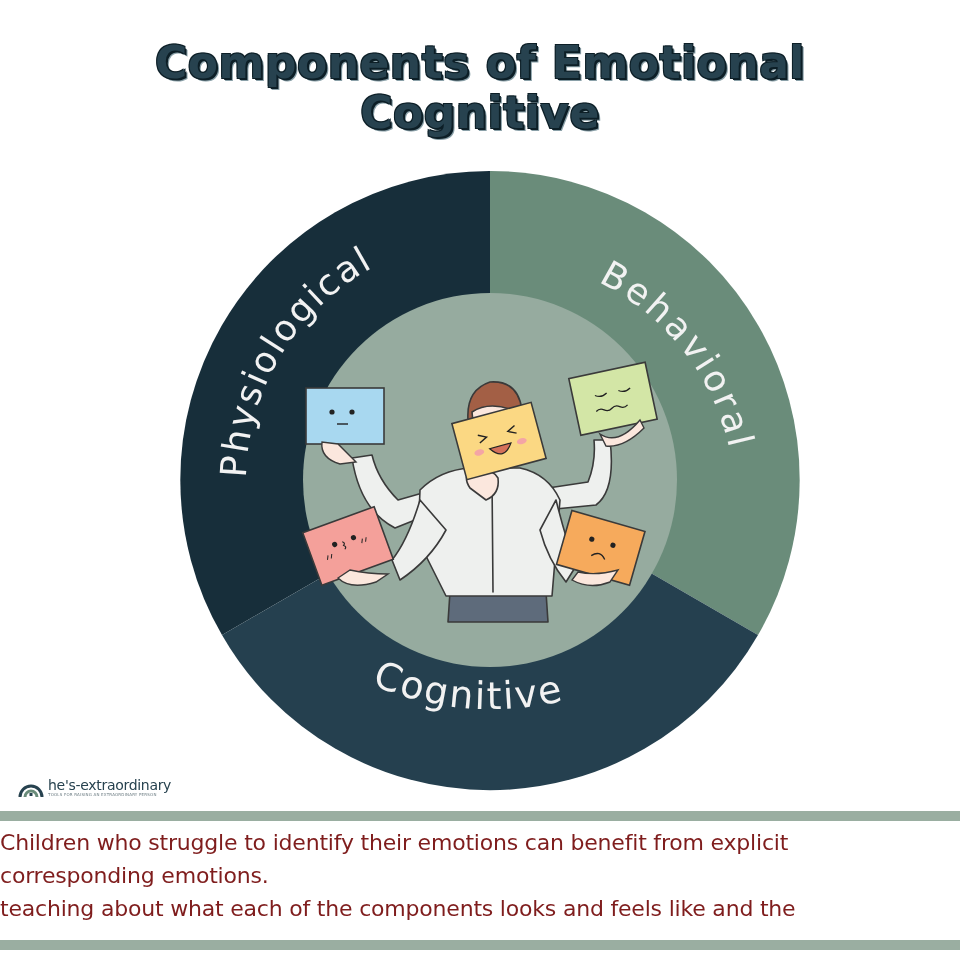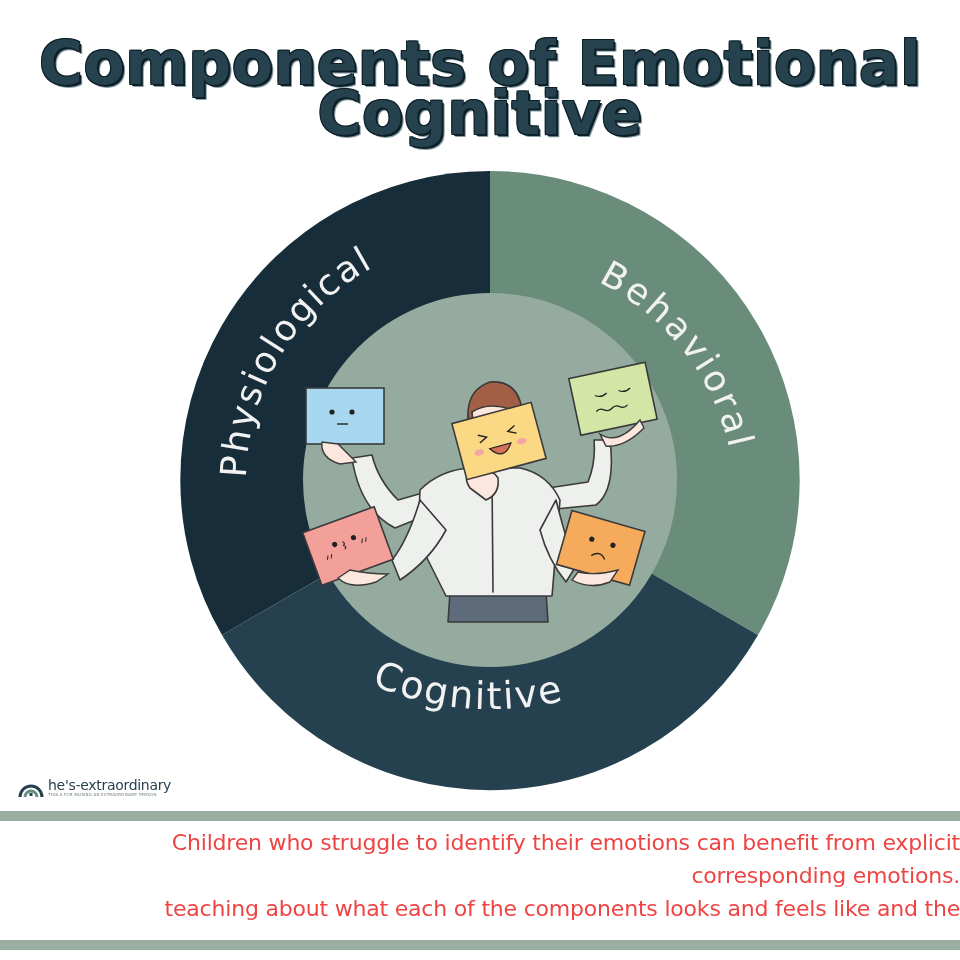--- a/index.html
+++ b/index.html
@@ -1,33 +1,33 @@
 <!DOCTYPE html>
 <html><head>
   <meta charset="utf-8">
   <style>
     html, body { margin:0; padding:0; }
     body { width:960px; height:960px; background:#ffffff; position:relative; overflow:hidden; font-family:"DejaVu Sans", sans-serif; }
     .title {
       position:absolute; left:0; top:38px; width:960px; text-align:center;
-      font-family:"DejaVu Sans", sans-serif; font-weight:bold; font-size:60px; line-height:50px;
+      font-family:"DejaVu Sans", sans-serif; font-weight:bold; font-size:44px; line-height:50px;
       color:#27424f; letter-spacing:0.5px;
       text-shadow: -1px -1px 0 #0d1f27, 1px -1px 0 #0d1f27, -1px 1px 0 #0d1f27, 2px 2px 0 #0d1f27, 3px 3px 0 #8aa0a8;
     }
     .wheel { position:absolute; left:0; top:0; width:960px; height:960px; }
     .logo { position:absolute; left:18px; top:778px; display:flex; align-items:center; gap:4px; }
     .logo-text { display:flex; flex-direction:column; }
     .logo-name { font-family:"DejaVu Sans", sans-serif; font-weight:normal; font-size:14px; color:#27424f; line-height:13px; letter-spacing:-0.3px; }
     .logo-tag { font-family:"DejaVu Sans", sans-serif; font-size:4px; color:#6a7a80; line-height:5px; letter-spacing:0.2px; }
     .band { position:absolute; left:0; width:960px; height:10px; background:#9aaea1; }
     .band.top { top:811px; }
     .band.bottom { top:940px; }
     .caption {
-      position:absolute; left:0; top:826px; width:960px; text-align:right;
-      font-family:"DejaVu Sans", sans-serif; font-size:22px; line-height:33px; color:#ef4444;
+      position:absolute; left:0; top:826px; width:960px; text-align:left;
+      font-family:"DejaVu Sans", sans-serif; font-size:22px; line-height:33px; color:#7f1d1d;
       letter-spacing:-0.2px;
     }
     .caption span { display:block; }
   </style>
 </head>
 <body>
 
 <div class="title">
   <div>Components of Emotional</div>
   <div>Cognitive</div>

